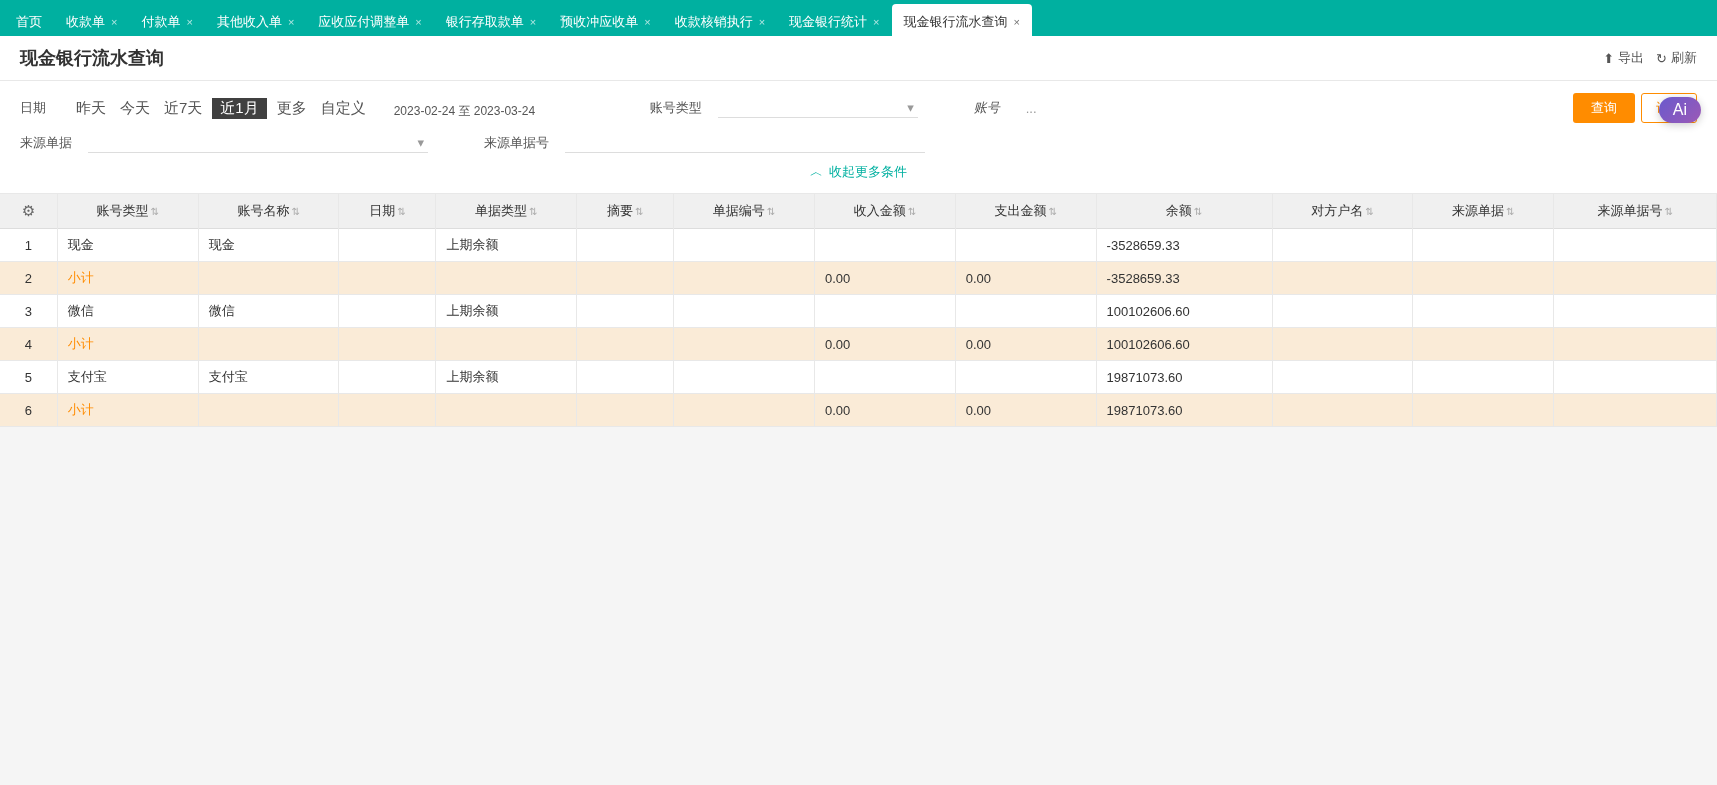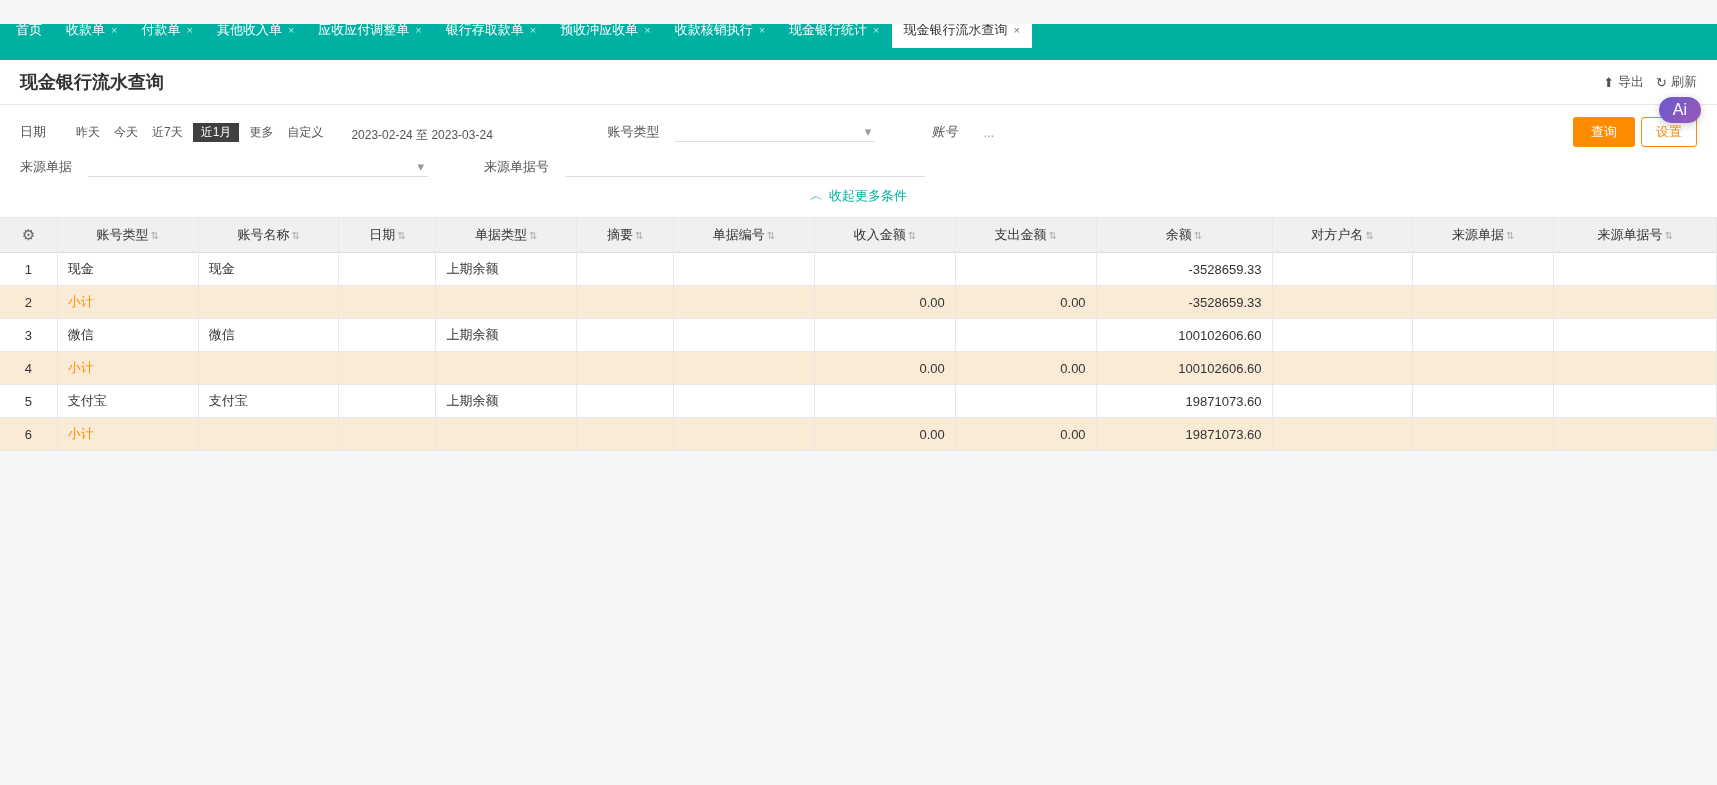--- a/index.html
+++ b/index.html
@@ -2,25 +2,24 @@
 <html><head>
   <meta charset="utf-8">
   <style>
     * { box-sizing: border-box; margin: 0; padding: 0; font-family: 'Microsoft YaHei', Arial, sans-serif; font-size: 13px; }
     body { background: #f5f5f5; }
 
     
     .top-nav {
       background: #00b0a0;
       display: flex;
-      align-items: flex-end;
+      align-items: flex-start;
       height: 36px;
-      padding: 12px 4px;
+      padding: 4px 4px;
       overflow: hidden;
-      margin-top: 24px;
     }
     .nav-item {
       color: #fff;
       padding: 0 12px;
       height: 36px;
       display: flex;
       align-items: center;
       cursor: pointer;
       white-space: nowrap;
       font-size: 13px;
@@ -93,21 +92,21 @@
     }
     .date-shortcuts {
       display: flex;
       align-items: center;
       gap: 6px;
     }
     .date-btn {
       color: #555;
       cursor: pointer;
       padding: 1px 4px;
-      font-size: 12px;
+      font-size: 15px;
     }
     .date-btn.active {
       background: #404040;
       color: #fff;
       border-radius: 0;
       padding: 1px 8px;
     }
     .date-range {
       color: #555;
       font-size: 12px;
@@ -203,21 +202,21 @@
     tbody tr:nth-child(odd) { background: #fff; }
     
     tbody tr.subtotal { background: #faebd7; }
     tbody td {
       padding: 7px 10px;
       color: #333;
       border-right: 1px solid #e8e8e8;
       text-align: left;
       white-space: nowrap;
     }
-    tbody td.num { text-align: right; }
+    tbody td.num { text-align: left; }
     tbody td.center { text-align: center; }
     .settings-icon {
       color: #666;
       cursor: pointer;
       font-size: 15px;
     }
     .ai-badge {
       position: fixed;
       right: 16px;
       top: 97px;

